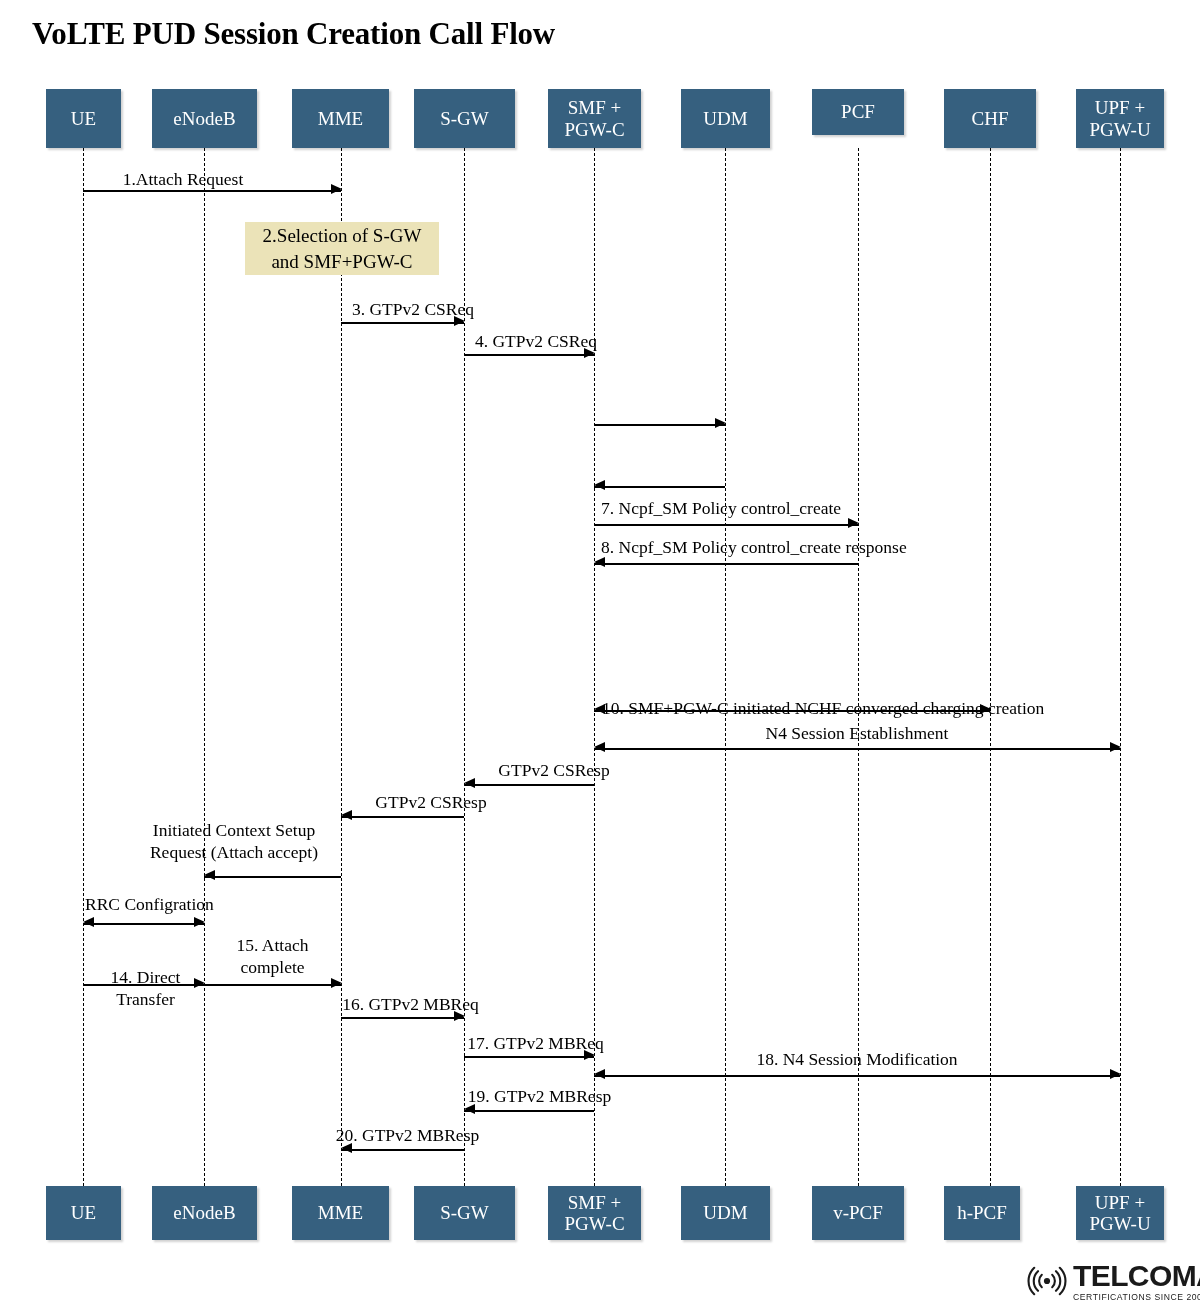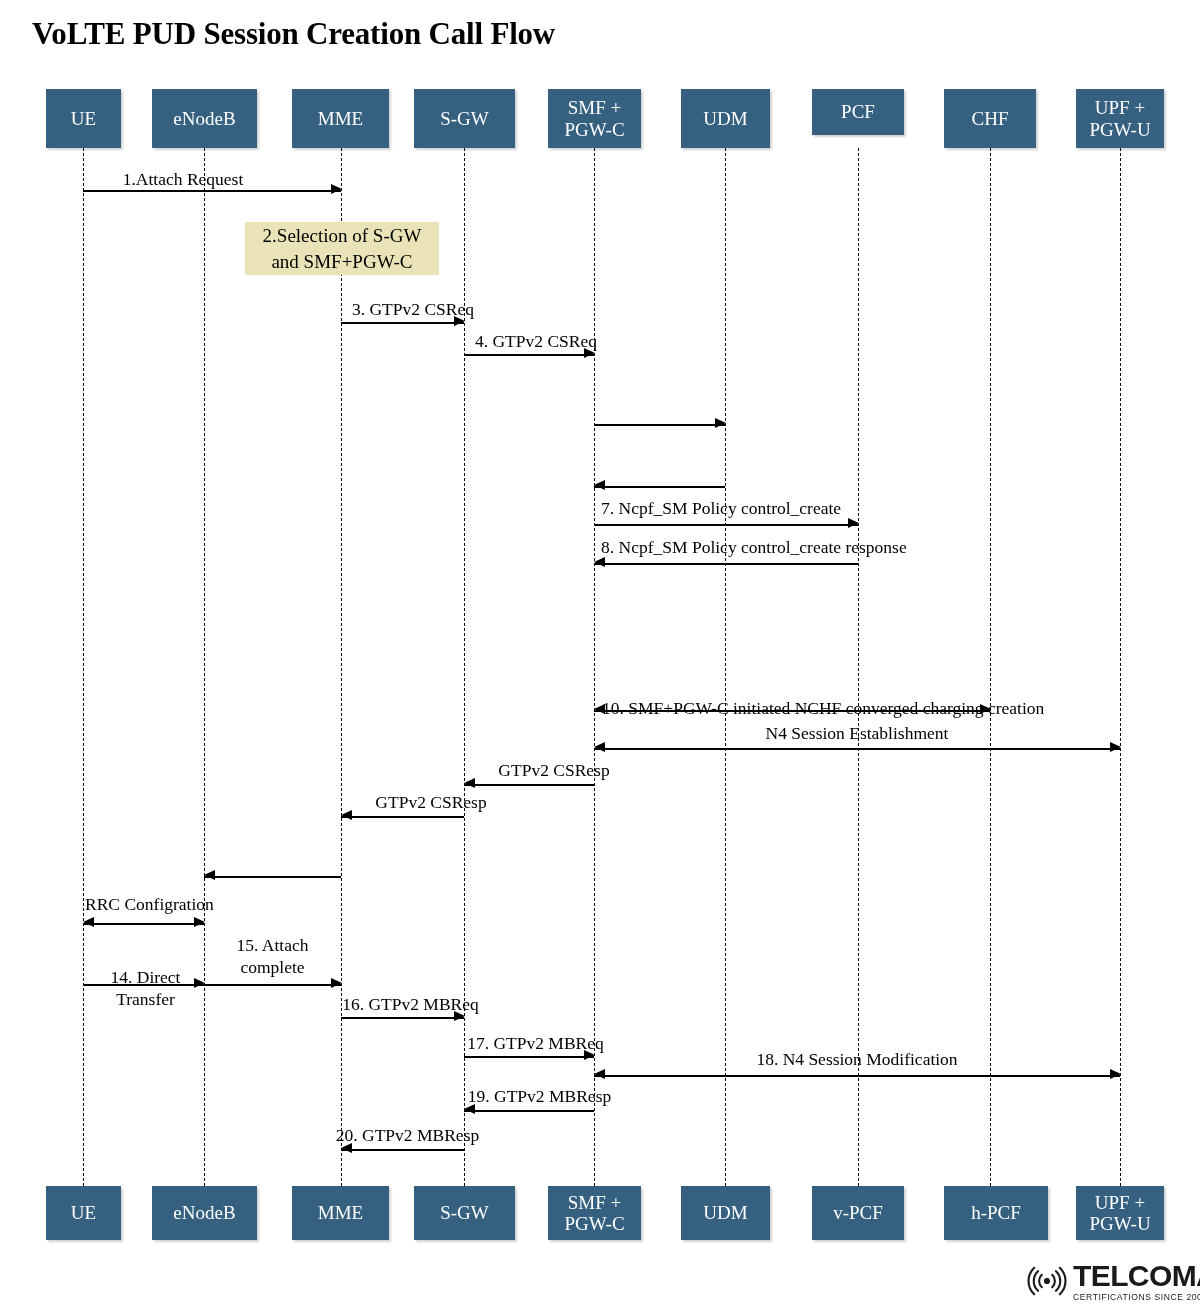--- a/index.html
+++ b/index.html
@@ -173,21 +173,21 @@
   <div class="actor-box" style="left:548px; top:1186px; width:93px;  height:54px;">
       <span class="ml" style="white-space: pre-line;">SMF +
 PGW-C</span>
     </div>
   <div class="actor-box" style="left:681px; top:1186px; width:89px;  height:54px;">
       <span>UDM</span>
     </div>
   <div class="actor-box" style="left:812px; top:1186px; width:92px;  height:54px;">
       <span>v-PCF</span>
     </div>
-  <div class="actor-box" style="left:944px; top:1186px; width:104px;  height:54px;">
+  <div class="actor-box" style="left:944px; top:1186px; width:76px;  height:54px;">
       <span>h-PCF</span>
     </div>
   <div class="actor-box" style="left:1076px;top:1186px; width:88px;  height:54px;">
       <span class="ml" style="white-space: pre-line;">UPF +
 PGW-U</span>
     </div>
 
   <div class="lifeline" style="left:83px;   top:148px; height:1038px;"></div>
   <div class="lifeline" style="left:204px; top:148px; height:1038px;"></div>
   <div class="lifeline" style="left:341px;  top:148px; height:1038px;"></div>
@@ -239,20 +239,22 @@
   <div class="arrowhead right" style="left:1110px; top:742px;"></div>
 
   <div class="msg-label lbl-center" style="left:464px; top:759px; width:180px;">GTPv2 CSResp</div>
   <div class="msg-line" style="left:464px; top:784px; width:130px;"></div>
   <div class="arrowhead left" style="left:464px; top:778px;"></div>
 
   <div class="msg-label lbl-center" style="left:341px; top:791px; width:180px;">GTPv2 CSResp</div>
   <div class="msg-line" style="left:341px; top:816px; width:123px;"></div>
   <div class="arrowhead left" style="left:341px; top:810px;"></div>
 
+  <div class="msg-label lbl-center" style="left: 104px; top: 819px; width: 260px; white-space: pre-line;">Initiated Context Setup
+Request (Attach accept)</div>
   <div class="msg-line" style="left:204px; top:876px; width:137px;"></div>
   <div class="arrowhead left" style="left:204px; top:870px;"></div>
 
   <div class="msg-label lbl-left" style="left:85px; top:893px; width:230px;">RRC Configration</div>
   <div class="msg-line" style="left:83px; top:923px; width:121px;"></div>
   <div class="arrowhead left" style="left:83px;  top:917px;"></div>
   <div class="arrowhead right" style="left:194px; top:917px;"></div>
 
   <div class="msg-label lbl-center" style="left: 83px; top: 934px; width: 125px; white-space: pre-line; margin-top: 32px;">14. Direct
 Transfer</div>

